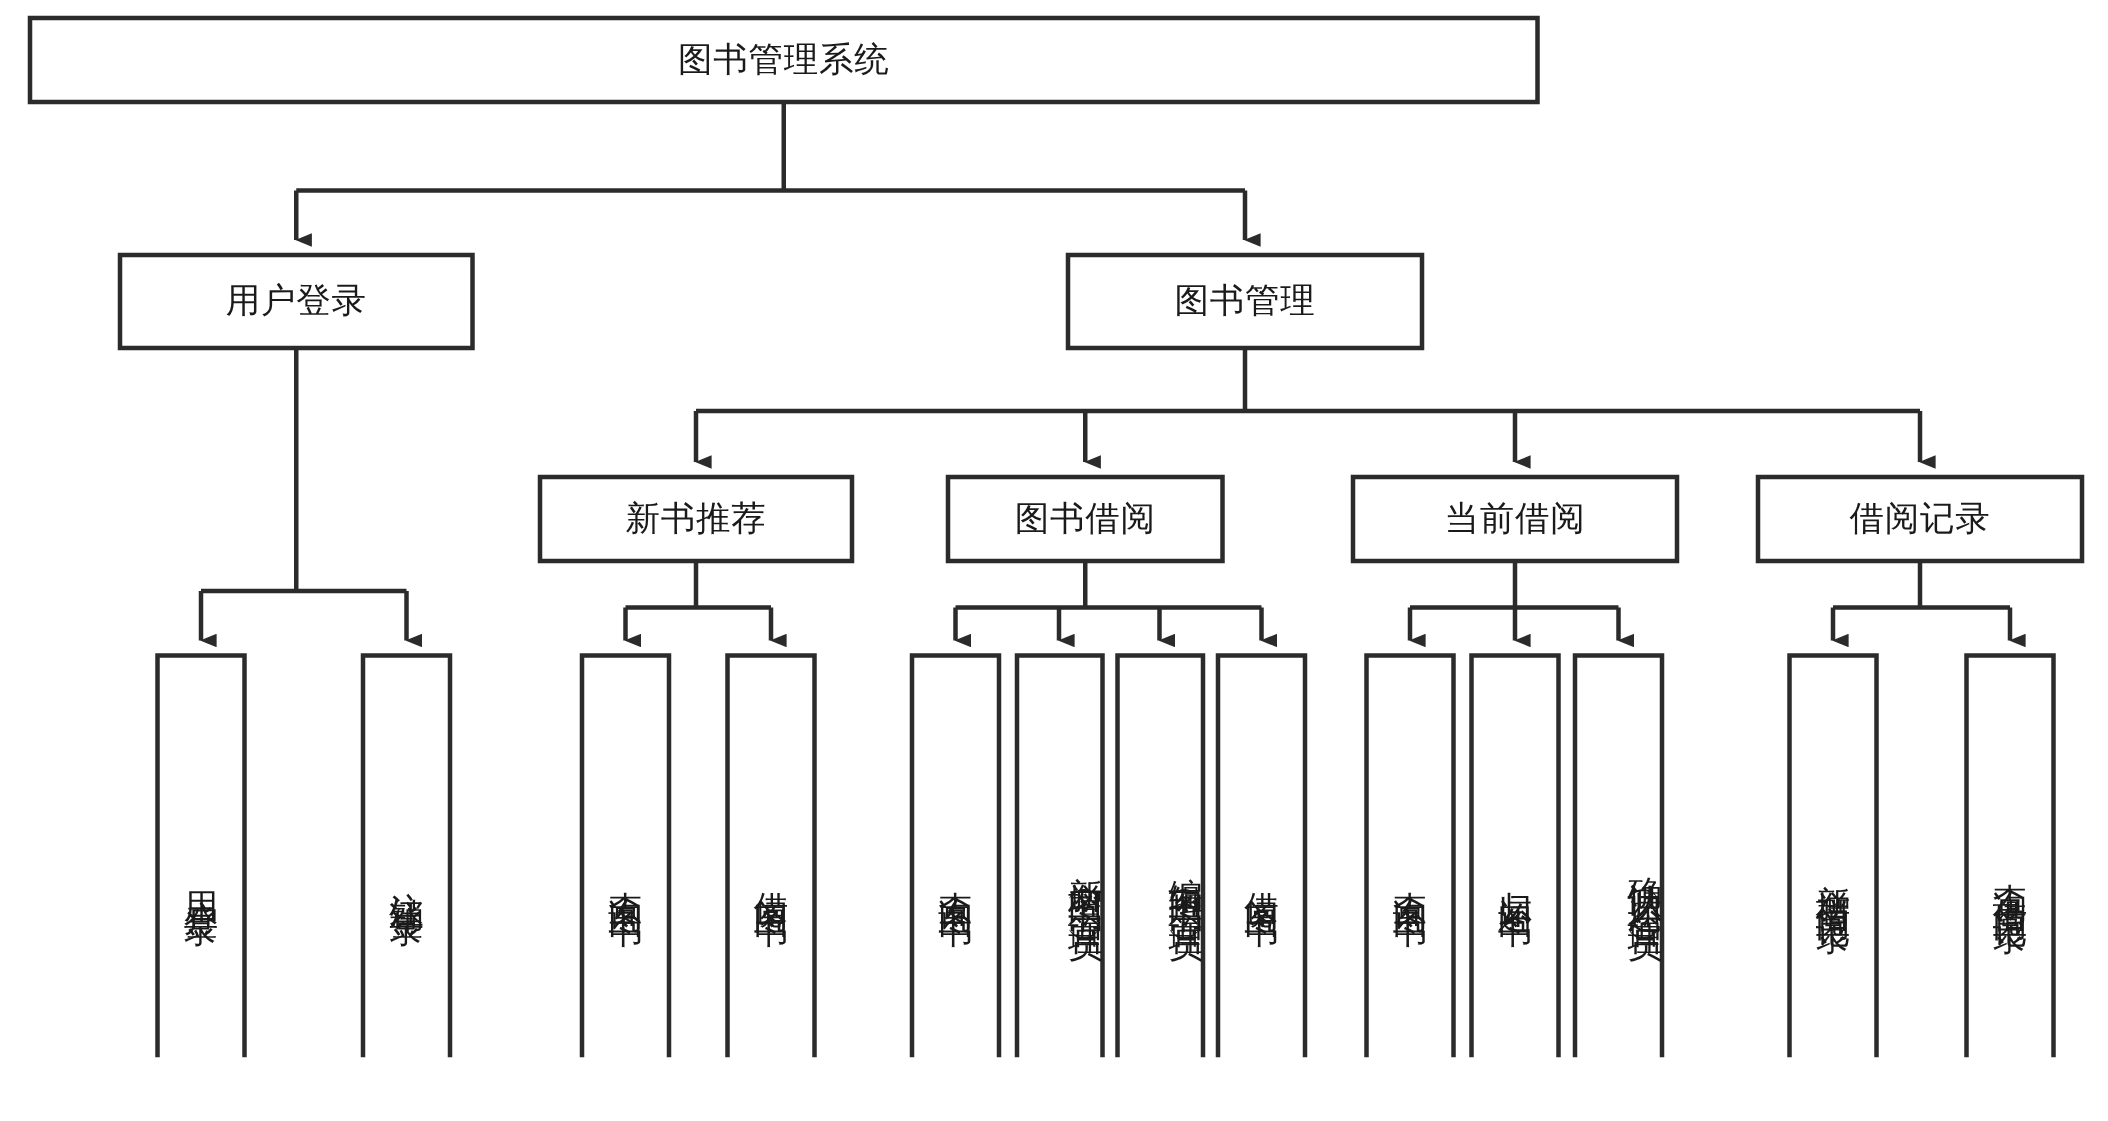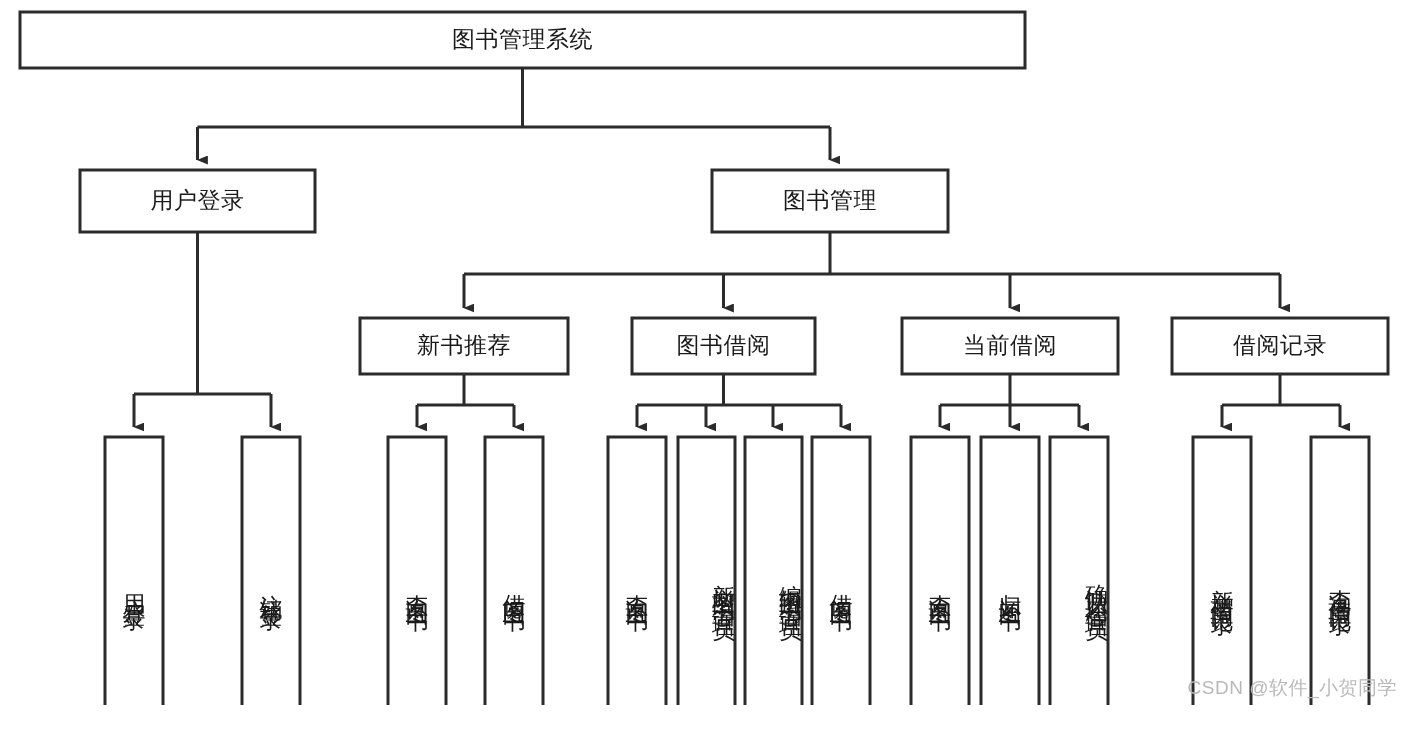--- a/index.html
+++ b/index.html
@@ -201,15 +201,14 @@
   <div class="leaf-label" style="left:745px; top:437px; width:57px; height:297px; align-items:flex-start; padding-top:6px; box-sizing:border-box;">编辑图书（管理员）</div>
   <div class="leaf-label" style="left:812px; top:437px; width:58px; height:297px;">借阅图书</div>
 
   <div class="leaf-label" style="left:911px; top:437px; width:58px; height:297px;">查询图书</div>
   <div class="leaf-label" style="left:981px; top:437px; width:58px; height:297px;">归还图书</div>
   <div class="leaf-label" style="left:1050px; top:437px; width:58px; height:297px; align-items:flex-start; padding-top:6px; box-sizing:border-box;">确认归还（管理员）</div>
 
   <div class="leaf-label" style="left:1193px; top:437px; width:58px; height:297px;">新增借阅记录</div>
   <div class="leaf-label" style="left:1311px; top:437px; width:58px; height:297px;">查询借阅记录</div>
 
-  <div class="watermark">CSDN @软件_小贺同学</div>
 
 </div>
 
 </body></html>

